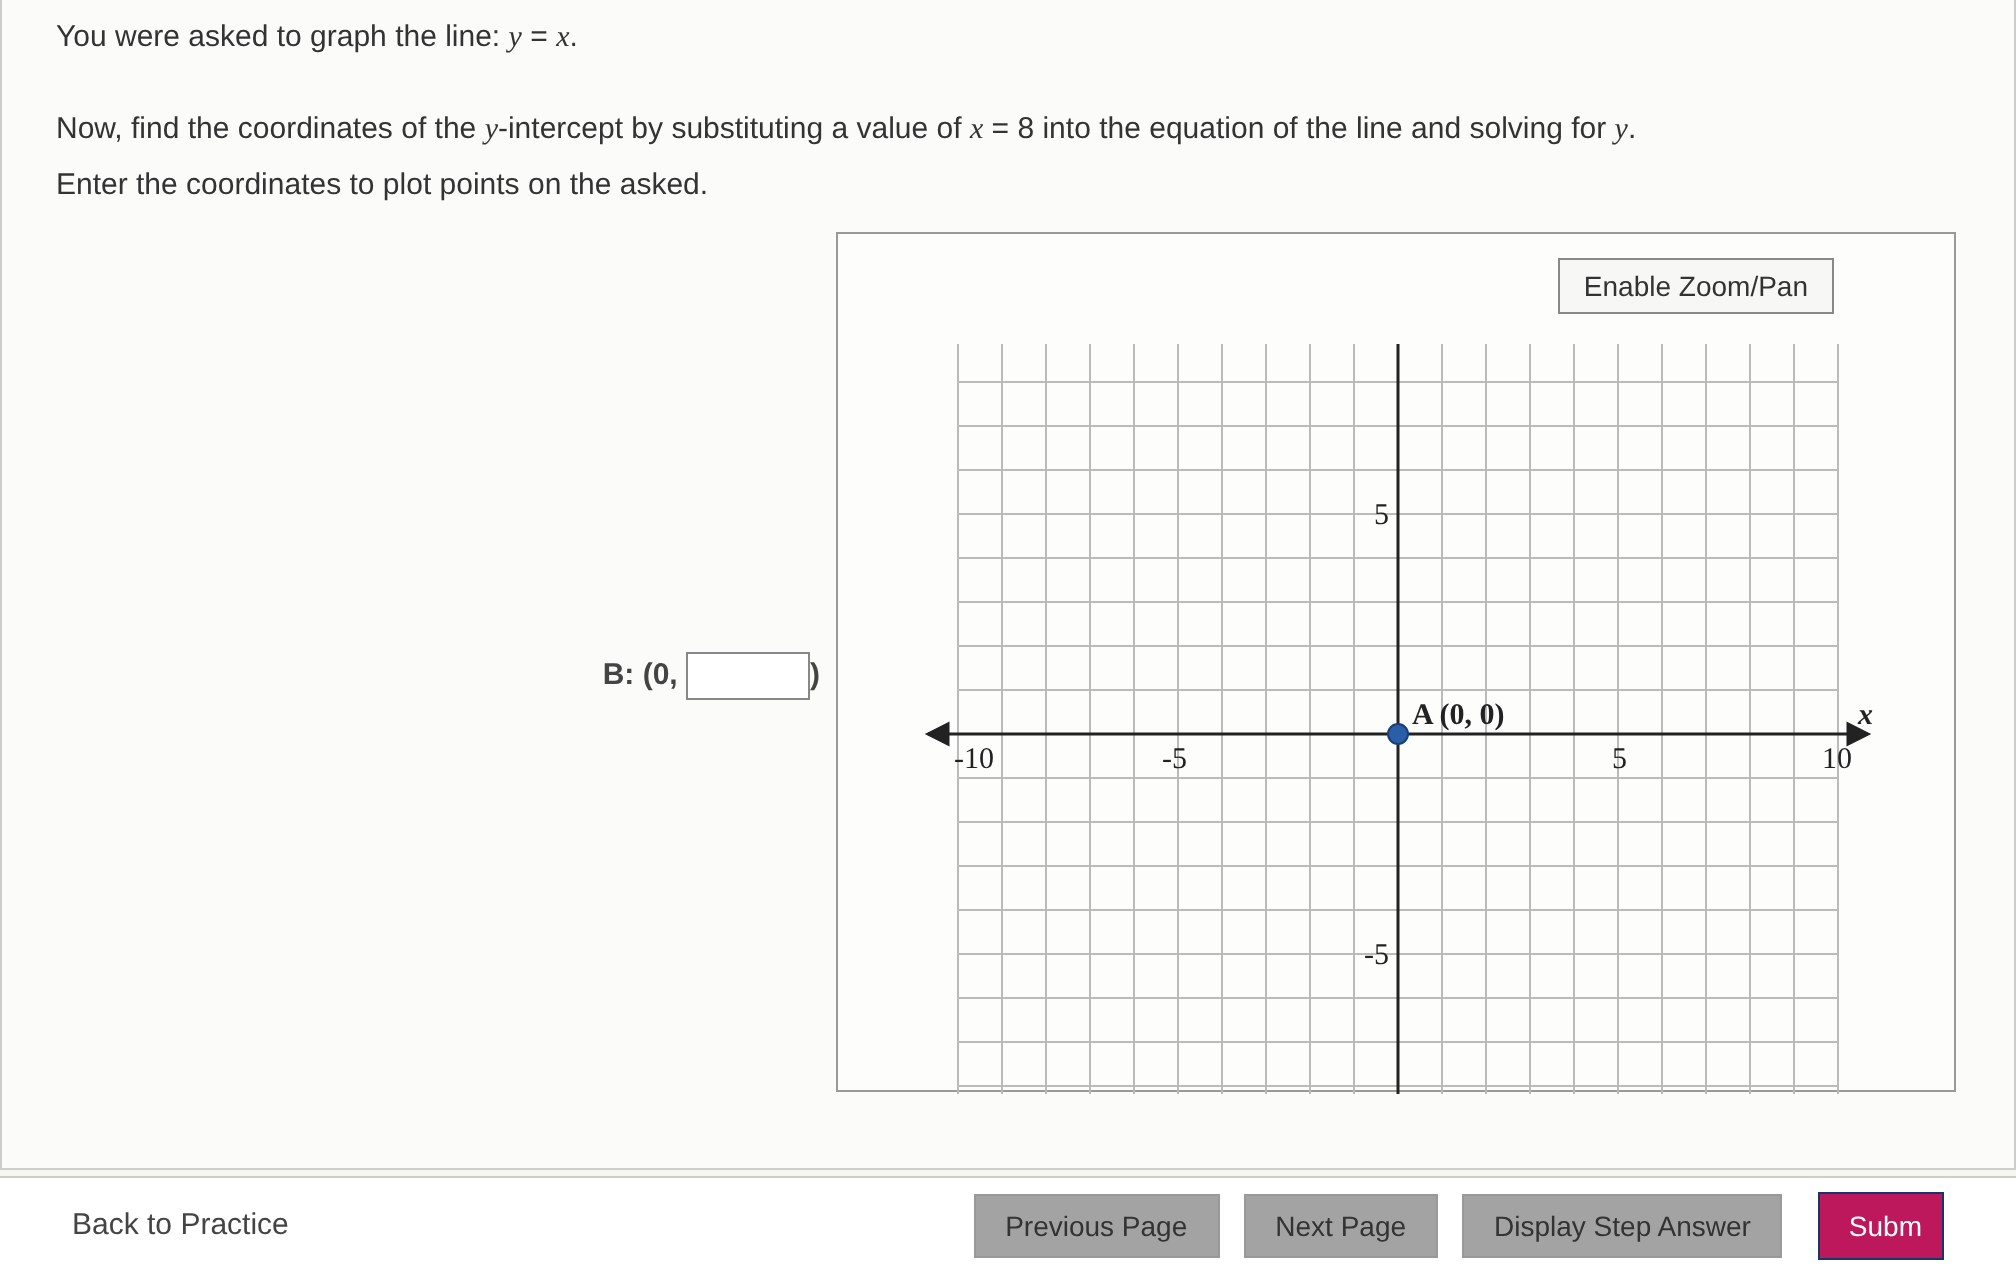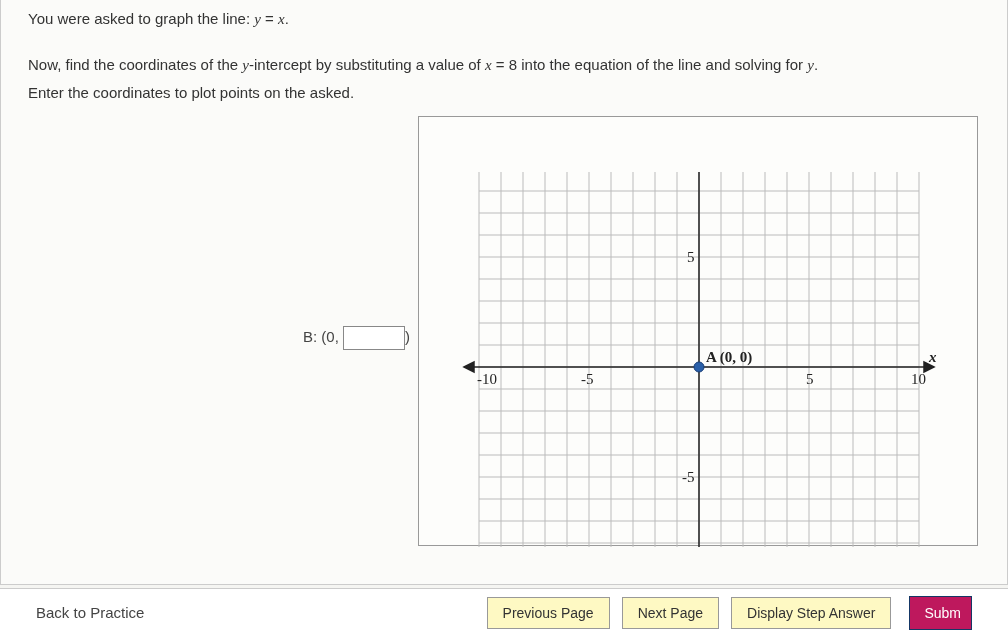--- a/index.html
+++ b/index.html
@@ -30,21 +30,21 @@
   display: flex;
   align-items: flex-start;
 }
 .left-col {
   width: 390px;
   padding-top: 210px;
   text-align: right;
   padding-right: 8px;
 }
 .point-label {
-  font-weight: normal;
+  font-weight: bold;
   color: #444;
 }
 .coord-input {
   display: inline-block;
   width: 62px;
   height: 24px;
   border: 1px solid #888;
   background: #fff;
   vertical-align: middle;
 }
@@ -77,21 +77,21 @@
   right: 0;
   height: 48px;
   border-top: 1px solid #ccc;
   background: #fff;
   display: flex;
   align-items: center;
   padding: 0 36px;
 }
 .footer-btn {
   border: 1px solid #999;
-  background: #fef9c3;
+  background: #a3a3a3;
   padding: 7px 15px;
   font-size: 14px;
   color: #333;
   margin-left: 12px;
 }
 .footer-link {
   color: #444;
   font-size: 15px;
 }
 .spacer { flex: 1; }
@@ -118,20 +118,21 @@
   </p>
 
   <p class="line3">Enter the coordinates to plot points on the asked.</p>
 
   <div class="main-row">
     <div class="left-col">
       <span class="point-label">B: (0, </span><span class="coord-input"></span><span class="point-label">)</span>
     </div>
 
     <div class="graph-panel">
+      <button class="zoom-btn">Enable Zoom/Pan</button>
 
       <svg class="graph-svg" width="520" height="380">
 
         <g>
 
           <g stroke="#bbb" stroke-width="1">
             <line x1="40" y1="-25" x2="40" y2="375"></line>
               <line x1="62" y1="-25" x2="62" y2="375"></line>
               <line x1="84" y1="-25" x2="84" y2="375"></line>
               <line x1="106" y1="-25" x2="106" y2="375"></line>

